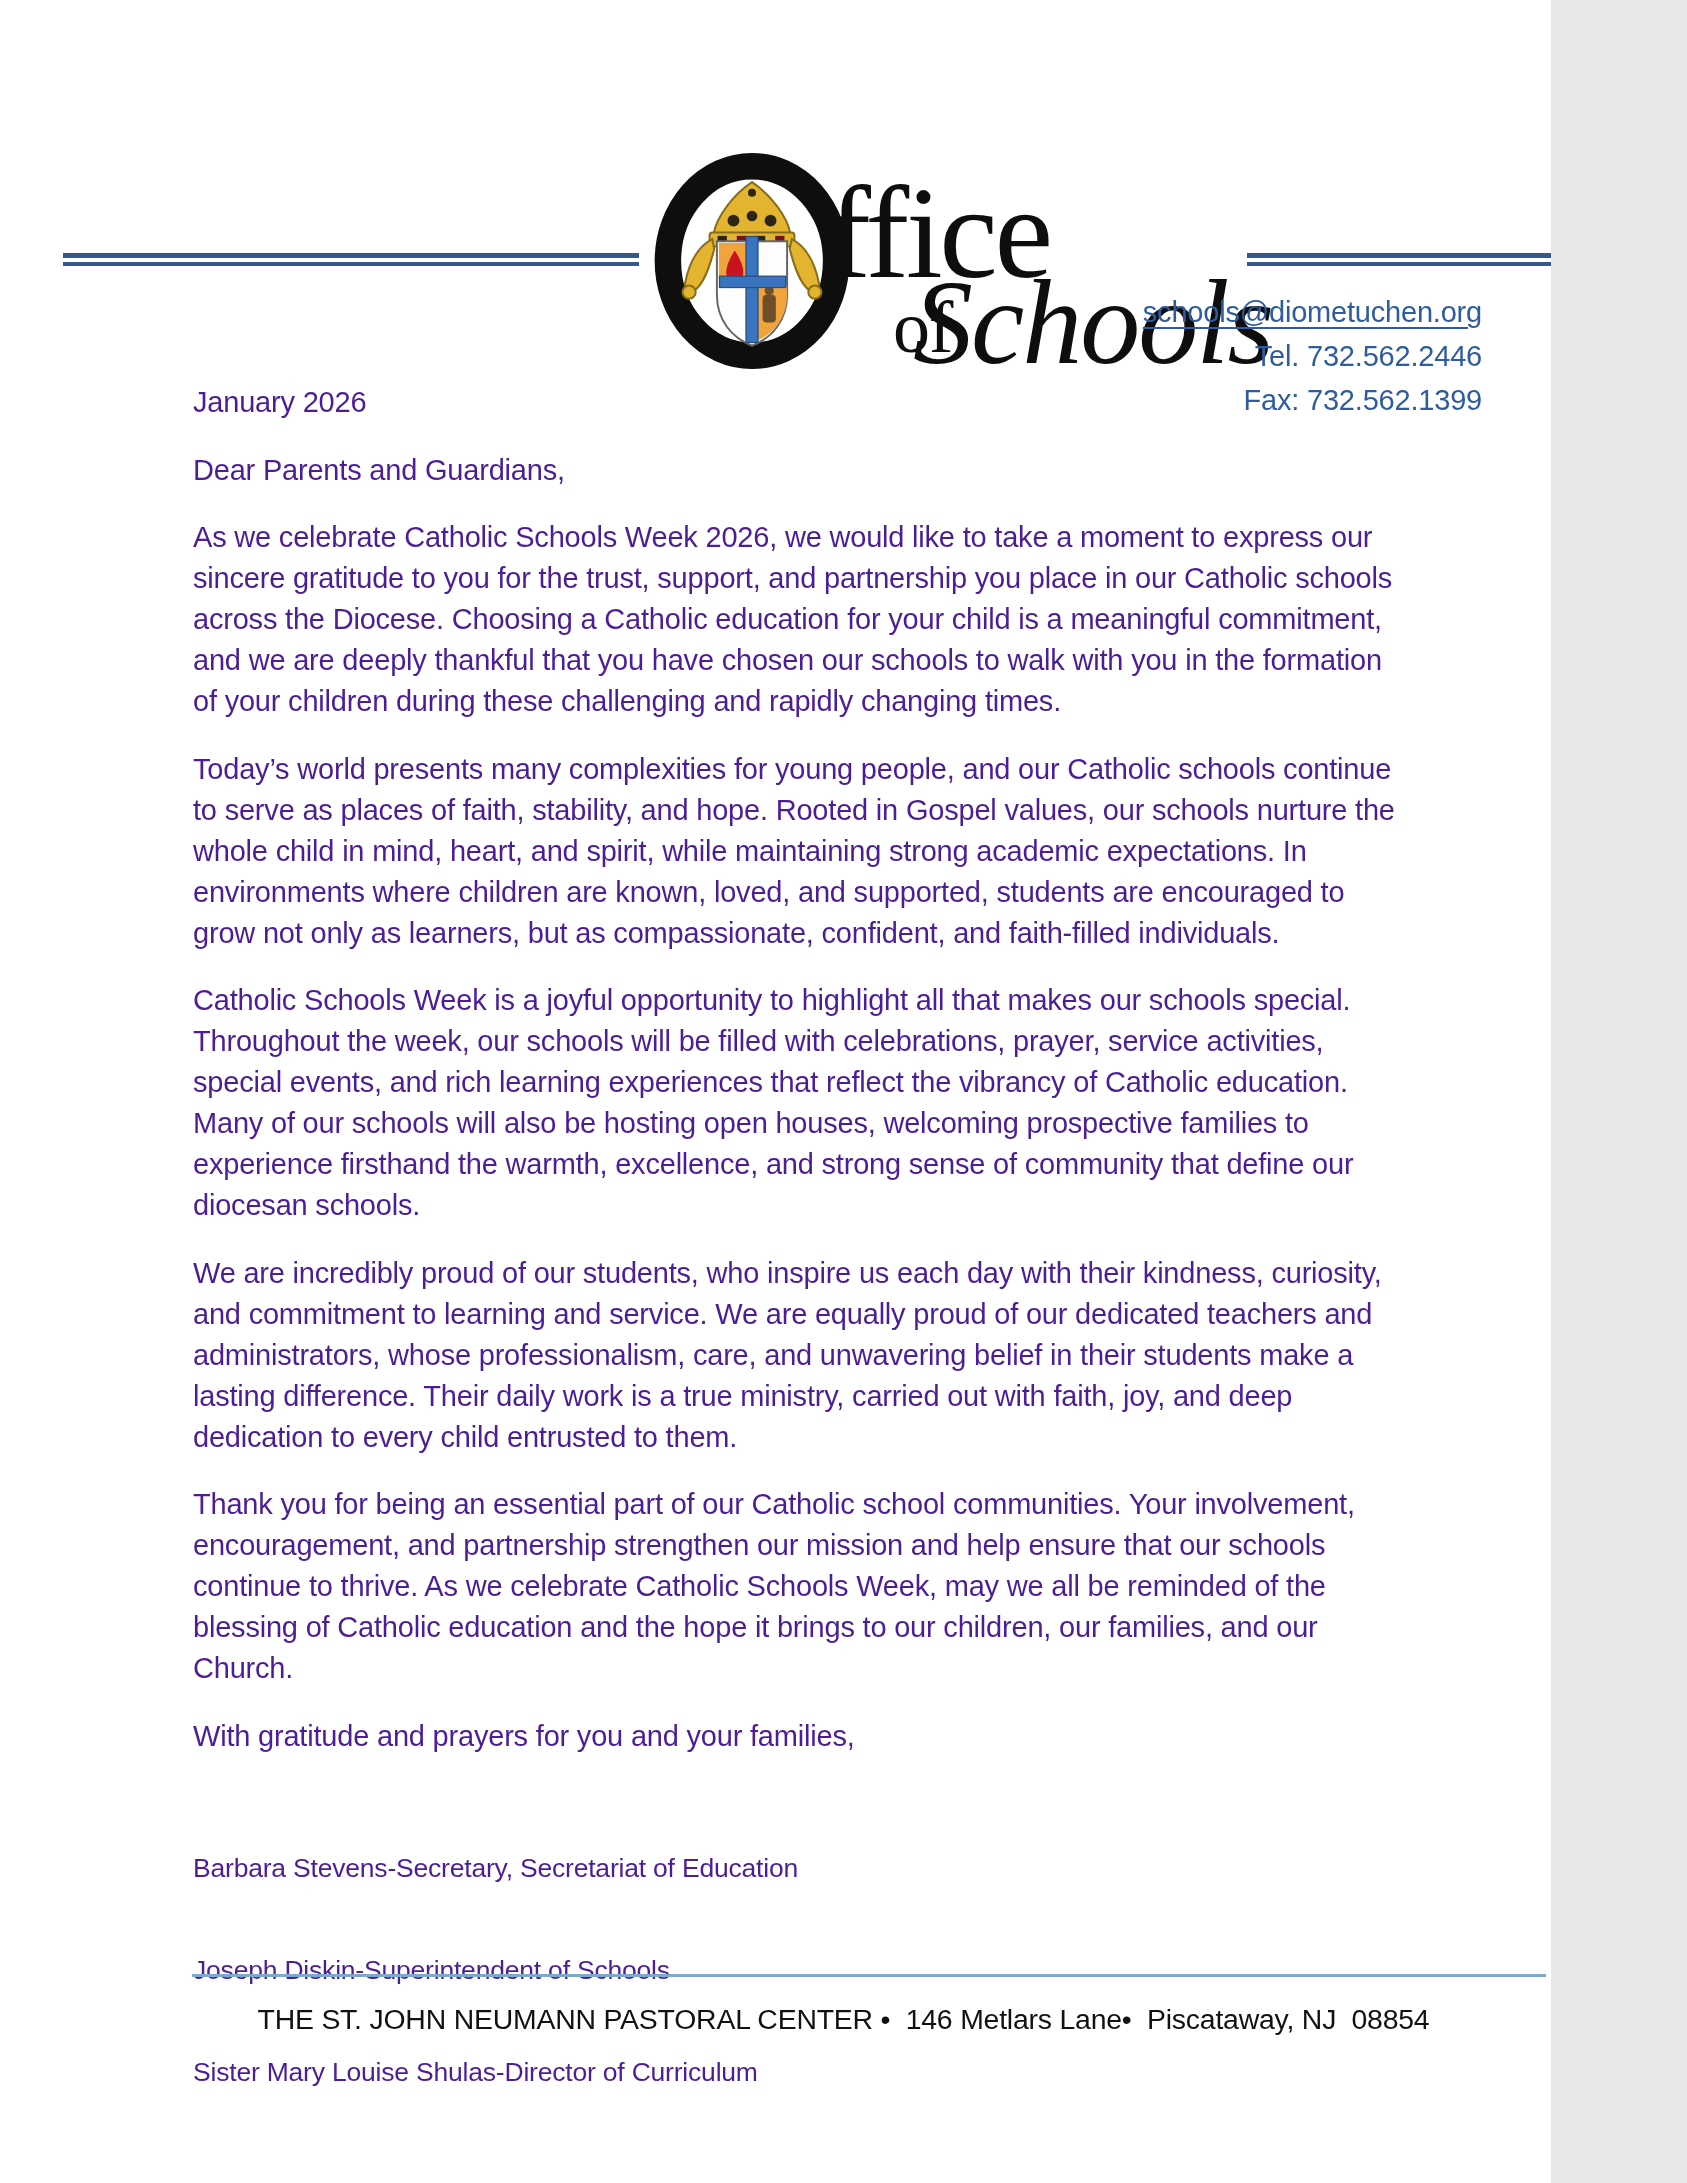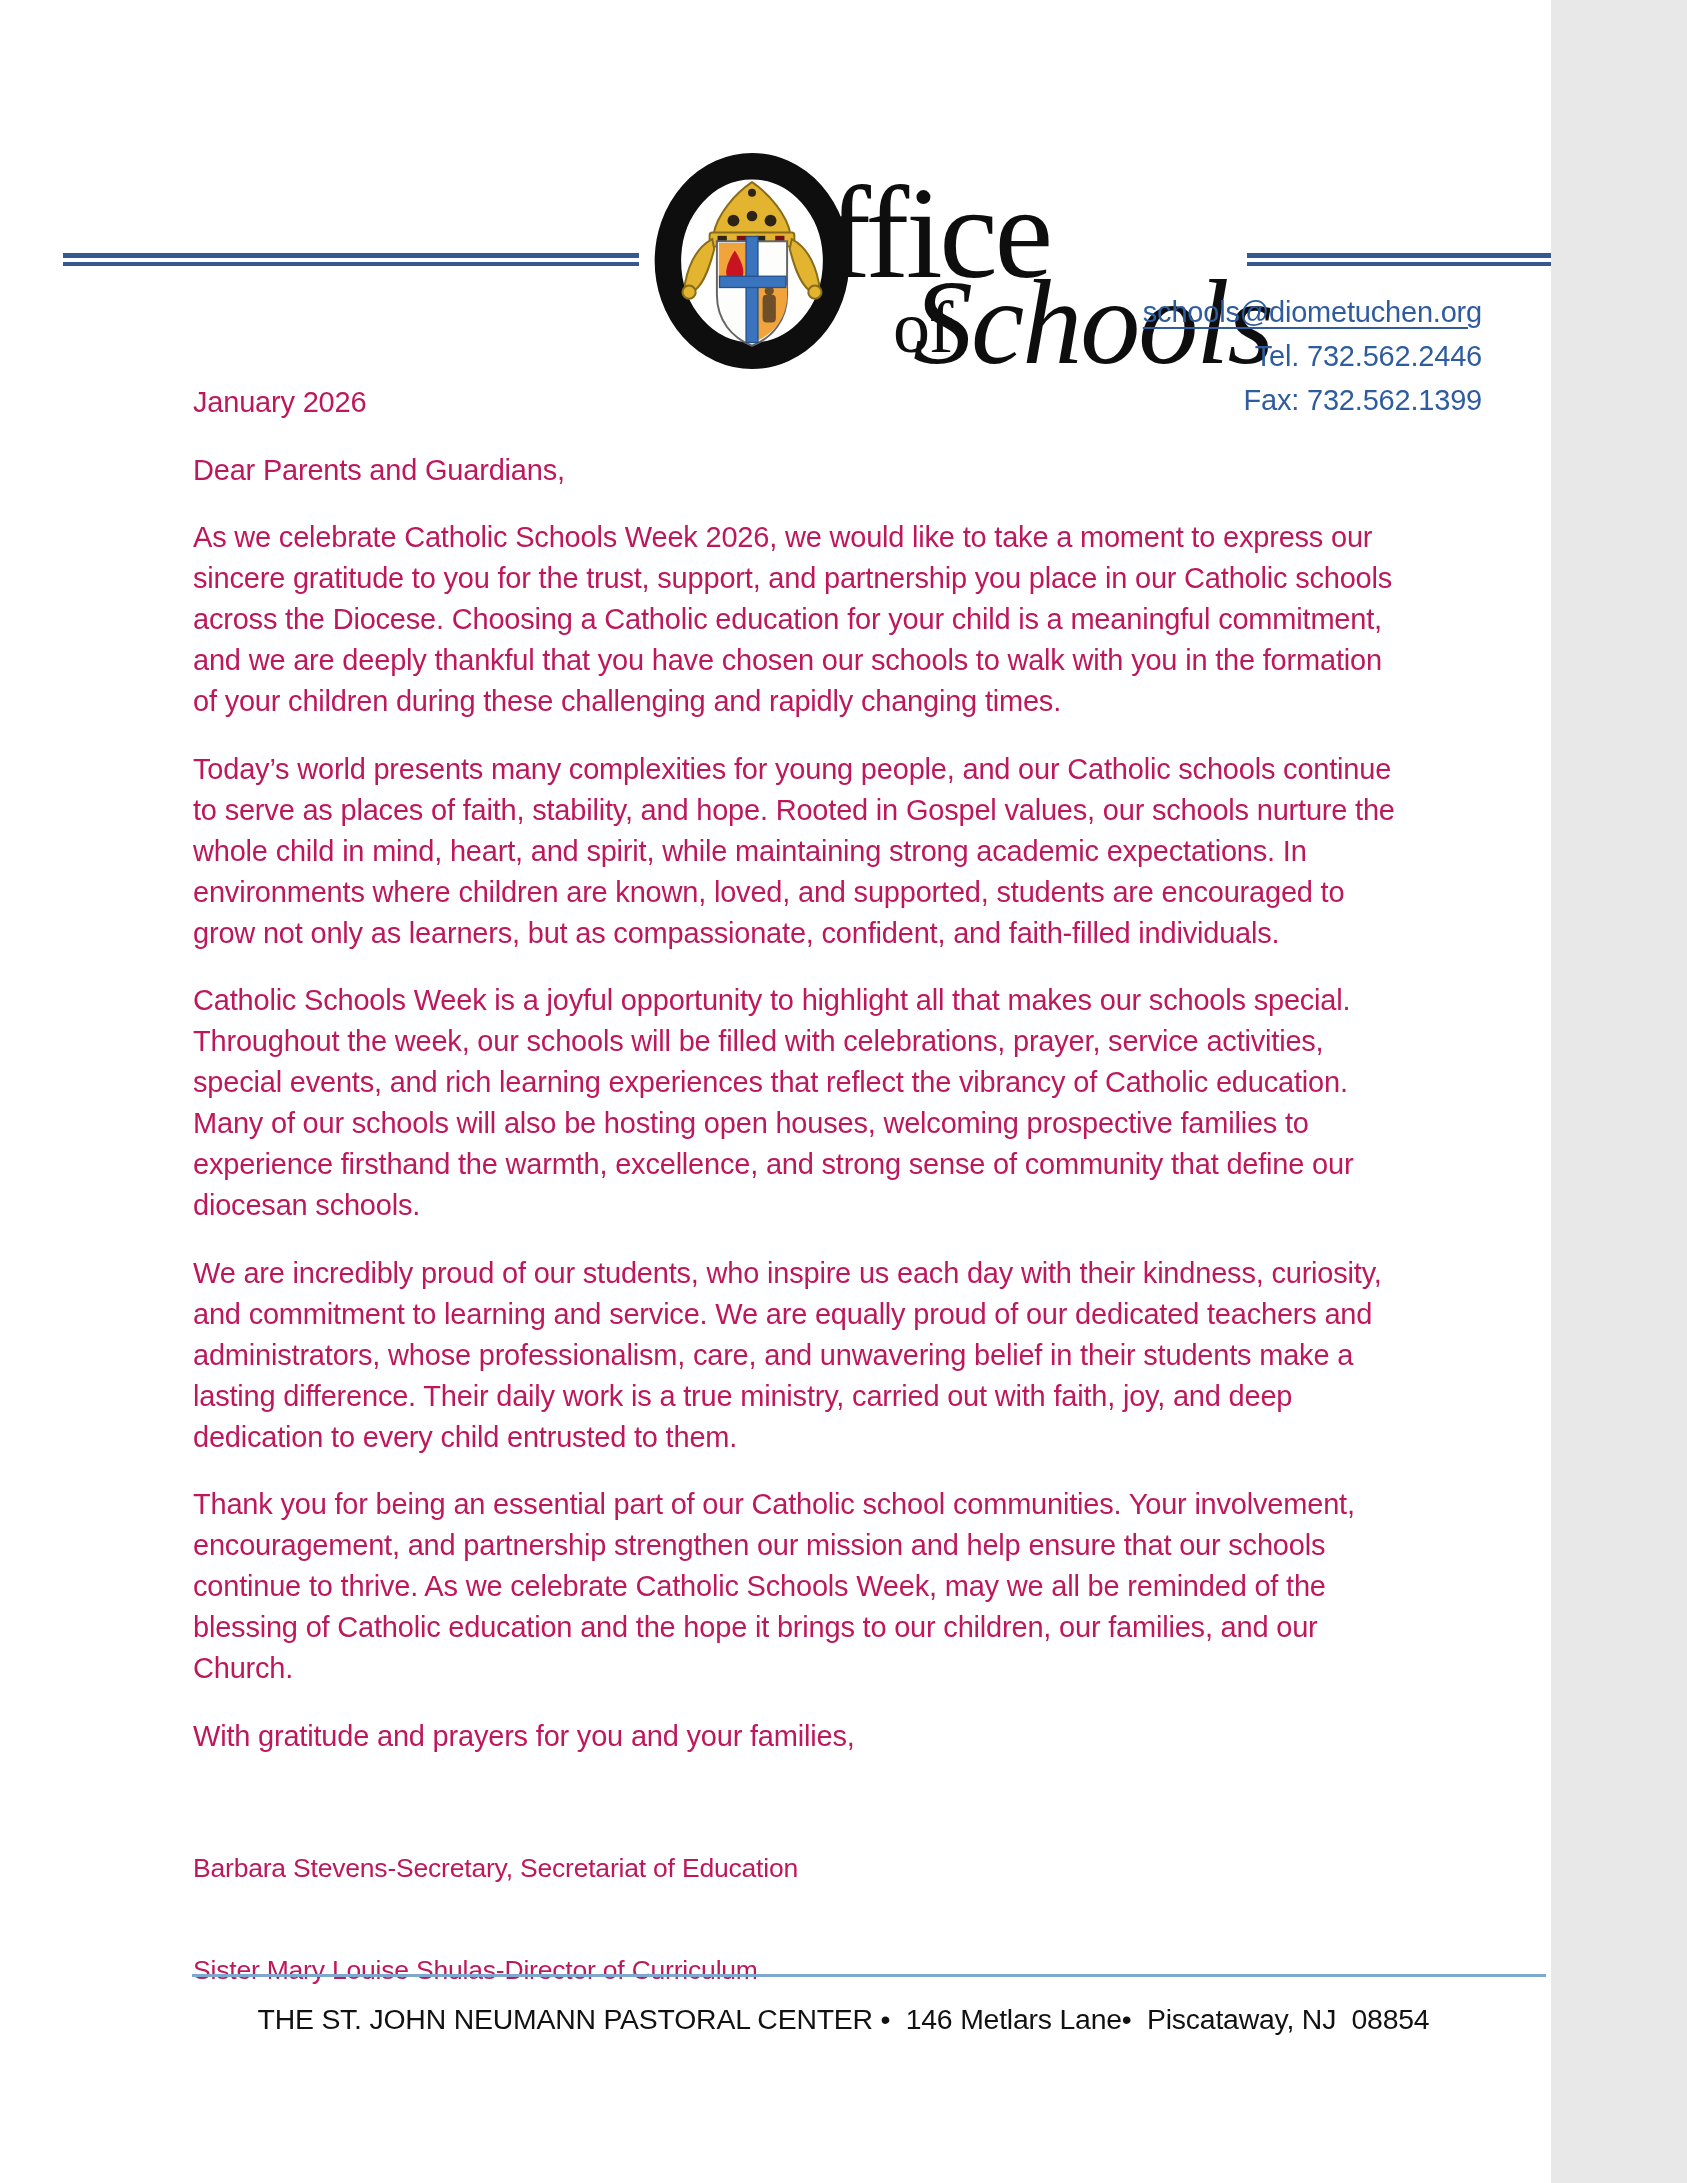--- a/index.html
+++ b/index.html
@@ -54,21 +54,21 @@
   }
 
   
   .letterbody {
     position: absolute;
     left: 193px; top: 382px;
     width: 1376px;
     font-size: 29px;
     line-height: 41px;
     letter-spacing: -0.2px;
-    color: #be185d;
+    color: #4c1d95;
   }
   .letterbody .block { white-space: pre; margin: 0 0 26.5px 0; }
   .signatures { font-size: 26.5px; line-height: 34px; white-space: pre; }
 
   
   .footer-rule {
     position: absolute;
     left: 192px; top: 1974px;
     width: 1354px; height: 3.3px;
     background: #7FA8CE;
@@ -170,20 +170,21 @@
 lasting difference. Their daily work is a true ministry, carried out with faith, joy, and deep
 dedication to every child entrusted to them.</div>
     <div class="block">Thank you for being an essential part of our Catholic school communities. Your involvement,
 encouragement, and partnership strengthen our mission and help ensure that our schools
 continue to thrive. As we celebrate Catholic Schools Week, may we all be reminded of the
 blessing of Catholic education and the hope it brings to our children, our families, and our
 Church.</div>
     <div class="block">With gratitude and prayers for you and your families,</div>
     <div class="signatures">
       <div>Barbara Stevens-Secretary, Secretariat of Education</div>
+      <div>Joseph Diskin-Superintendent of Schools</div>
       <div>Sister Mary Louise Shulas-Director of Curriculum</div>
     </div>
   </div>
 
   <div class="footer-rule"></div>
   <div class="footer-text">THE ST. JOHN NEUMANN PASTORAL CENTER •  146 Metlars Lane•  Piscataway, NJ  08854</div>
 
 </div>
 
 

